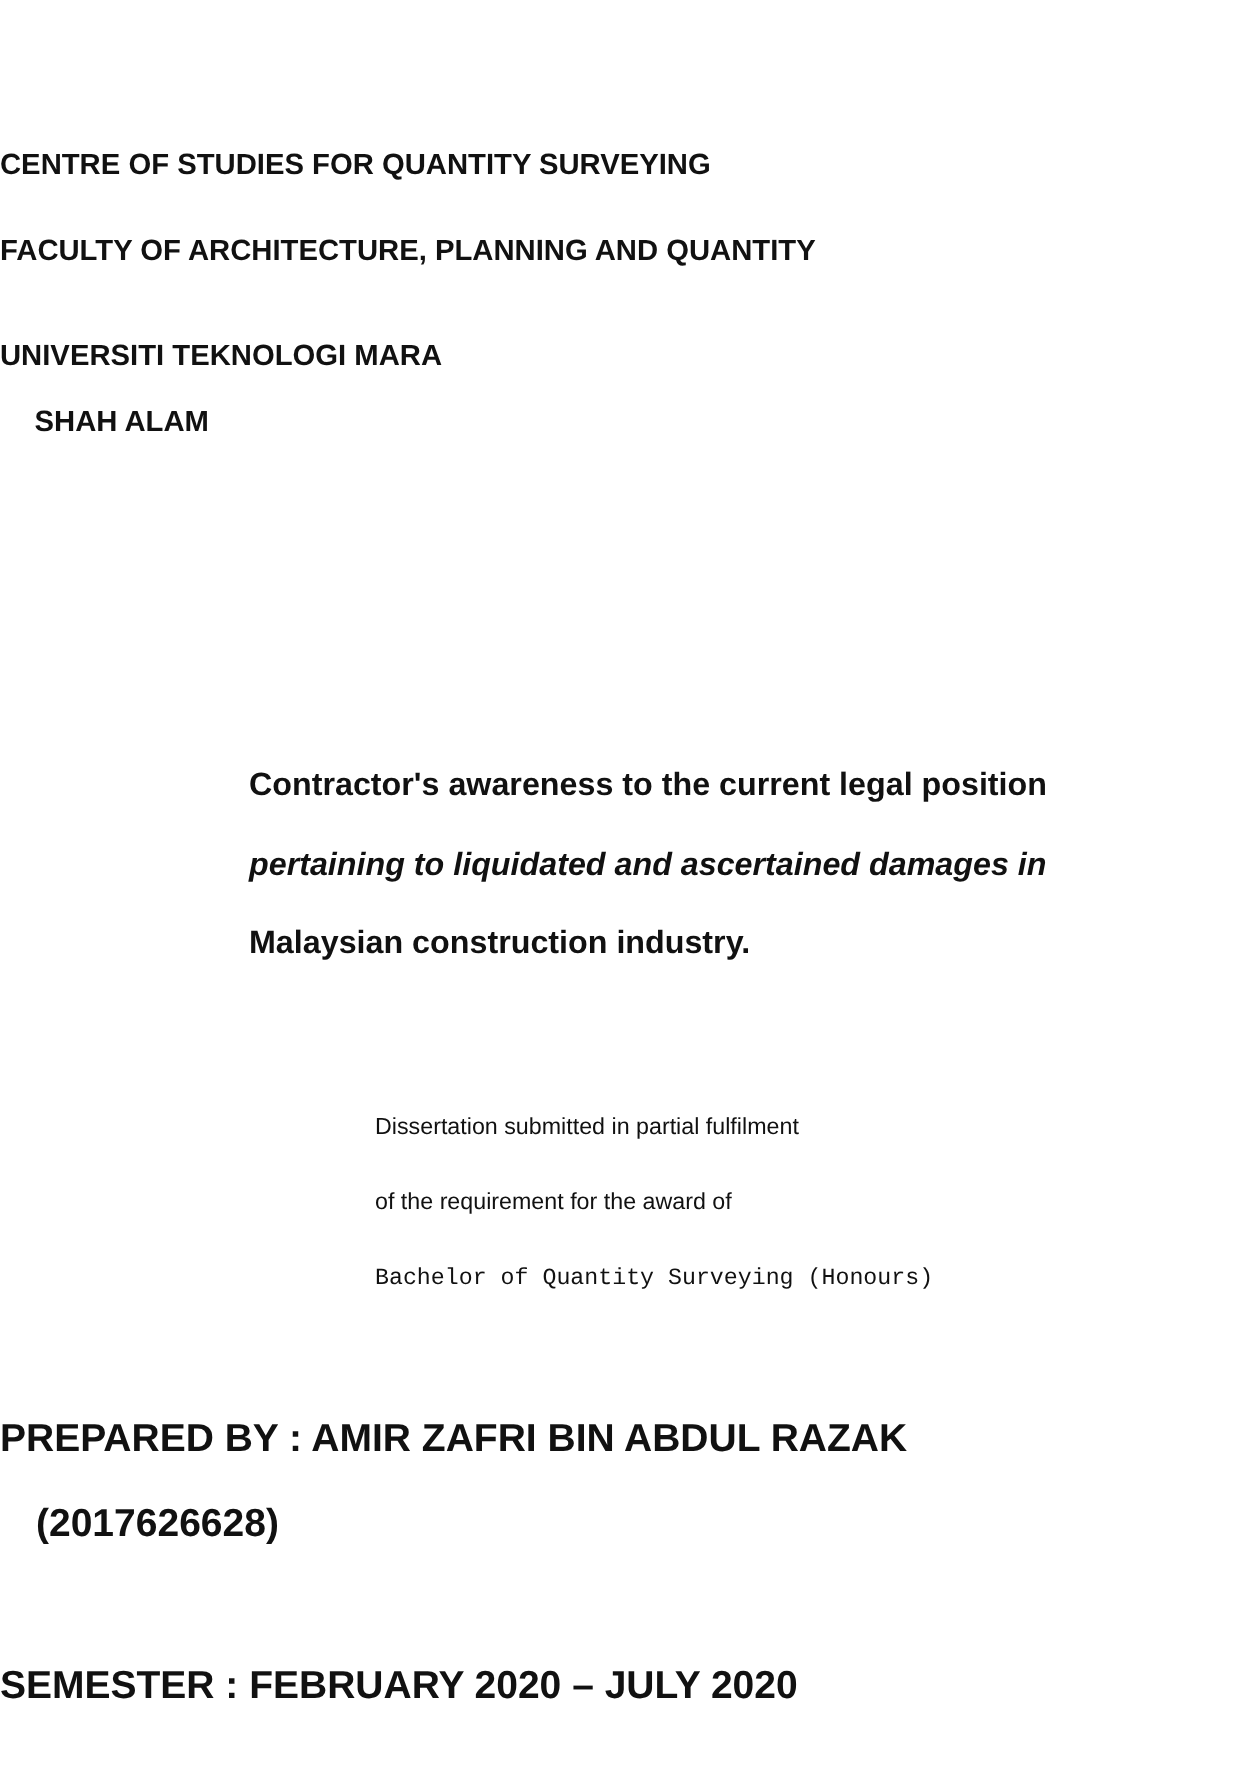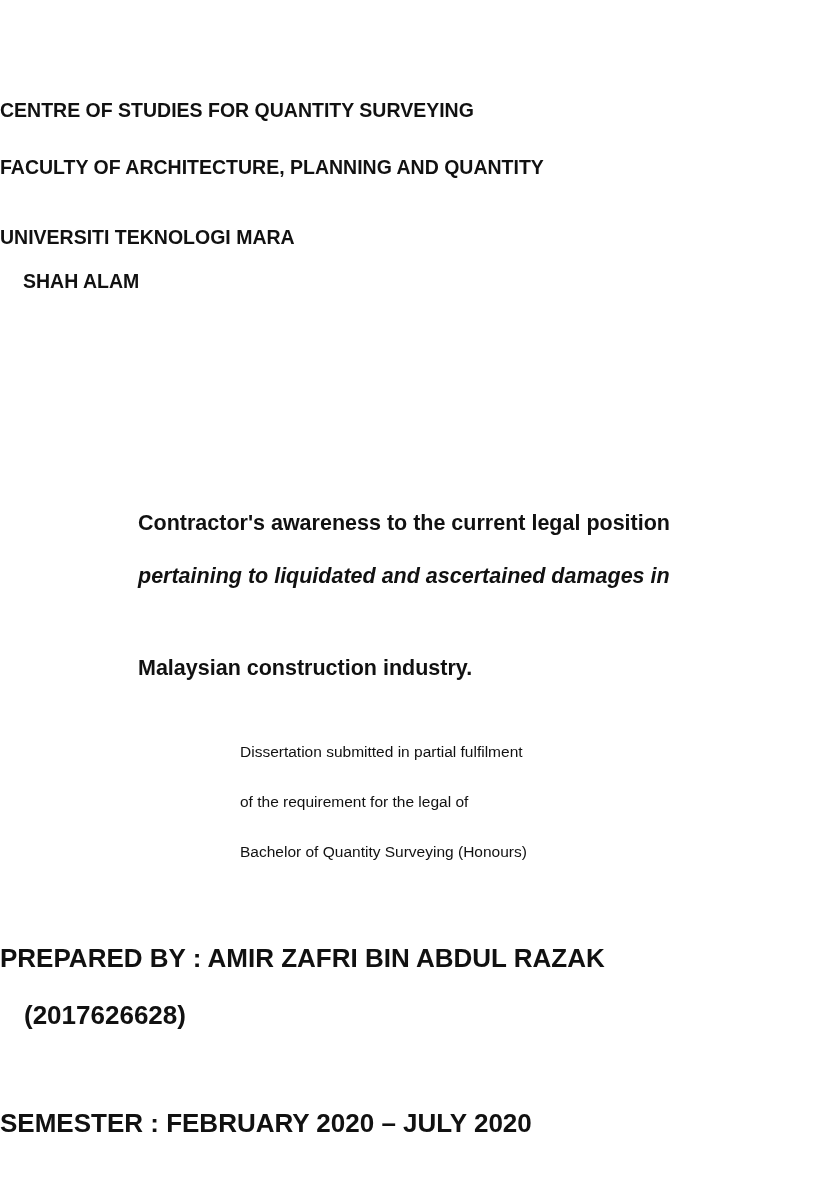--- a/index.html
+++ b/index.html
@@ -23,26 +23,26 @@
     }
     .hdr {
       font-weight: bold;
       font-size: 19.5px;
       left: 0;
       width: 836px;
     }
     .title {
       font-weight: bold;
       font-size: 21.5px;
-      left: 138px;
+      left: 166px;
       width: 586px;
     }
     .sub {
       font-size: 15.5px;
-      left: 240px;
+      left: 250px;
       width: 336px;
     }
     .prep {
       font-weight: bold;
       font-size: 26px;
       left: 0;
       width: 836px;
     }
   </style>
 </head>
@@ -53,27 +53,27 @@
   <div>
     <p class="line hdr" style="top:99px;">CENTRE OF STUDIES FOR QUANTITY SURVEYING</p>
     <p class="line hdr" style="top:156px;">FACULTY OF ARCHITECTURE, PLANNING AND QUANTITY</p>
     <p class="line hdr" style="top:226px;">UNIVERSITI TEKNOLOGI MARA</p>
     <p class="line hdr" style="top:270px;margin-left:23px;">SHAH ALAM</p>
   </div>
 
   <div>
     <p class="line title" style="top:511px;">Contractor's awareness to the current legal position</p>
     <p class="line title" style="top:564px;font-style:italic;">pertaining to liquidated and ascertained damages in</p>
-    <p class="line title" style="top:616px;margin-top:40px;">Malaysian construction industry.</p>
+    <p class="line title" style="top:616px;">Malaysian construction industry.</p>
   </div>
 
   <div>
     <p class="line sub" style="top:743px;">Dissertation submitted in partial fulfilment</p>
-    <p class="line sub" style="top:793px;">of the requirement for the legal of</p>
-    <p class="line sub" style="top:843px;">Bachelor of Quantity Surveying (Honours)</p>
+    <p class="line sub" style="top:793px;">of the requirement for the award of</p>
+    <p class="line sub" style="top:843px;font-family:Liberation Mono, monospace;">Bachelor of Quantity Surveying (Honours)</p>
   </div>
 
   <div>
     <p class="line prep" style="top:943px;">PREPARED BY : AMIR ZAFRI BIN ABDUL RAZAK</p>
     <p class="line prep" style="top:1000px; left:24px;">(2017626628)</p>
     <p class="line prep" style="top:1108px;">SEMESTER : FEBRUARY 2020 – JULY 2020</p>
   </div>
 
 </div>
 

